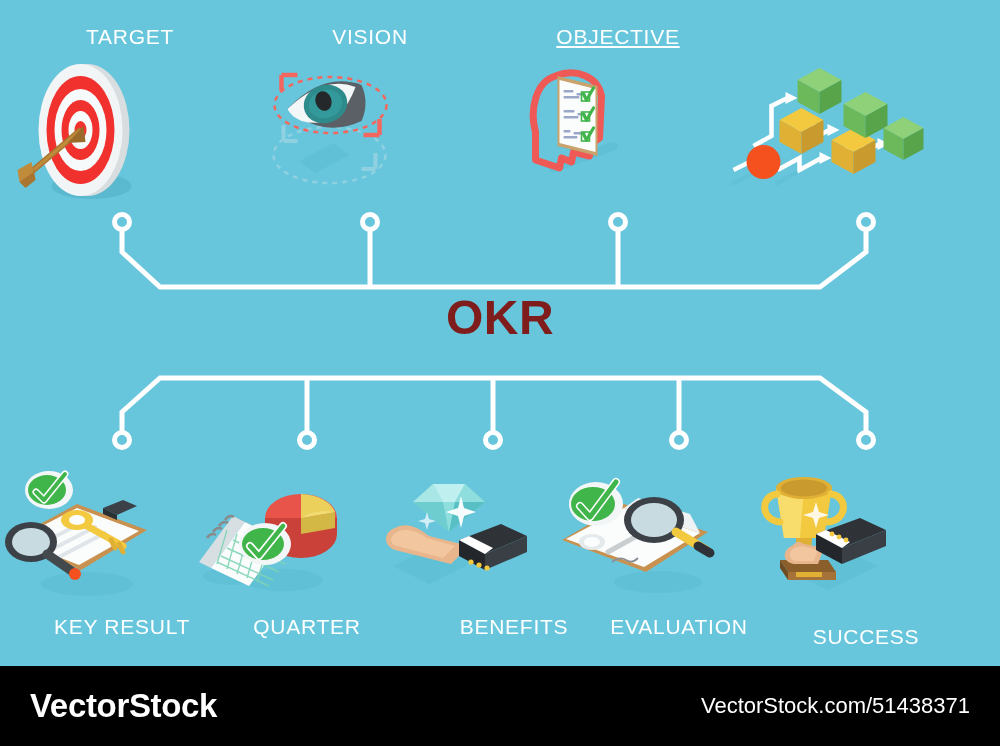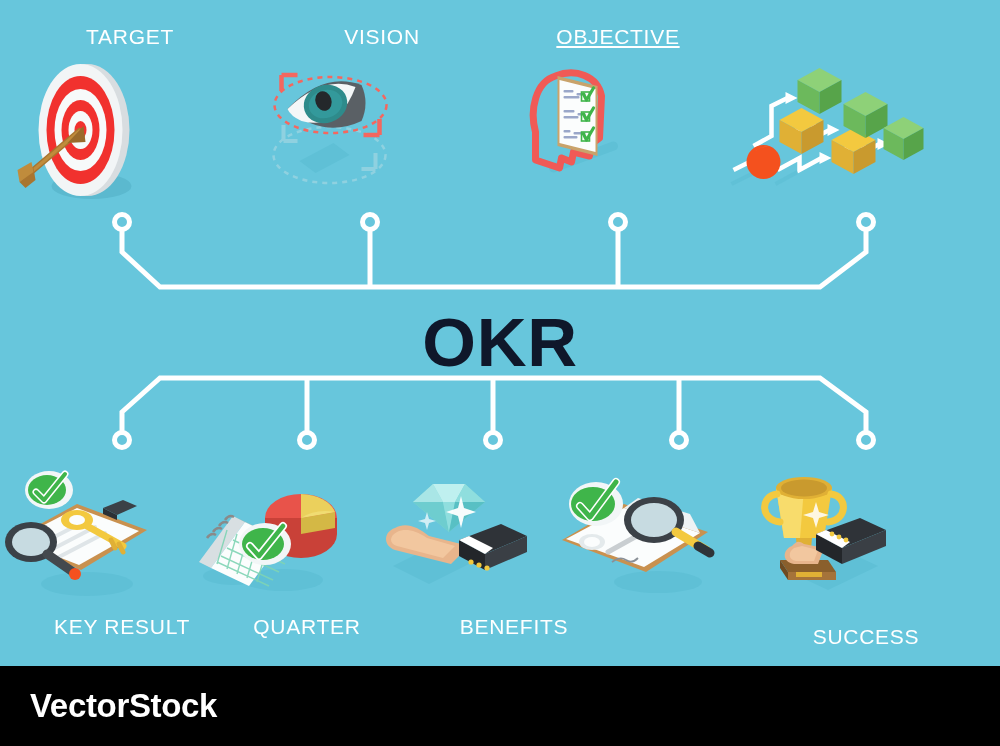--- a/index.html
+++ b/index.html
@@ -14,22 +14,22 @@
     background:#67c6dc;overflow:hidden;
   }
   .label{
     position:absolute;color:#ffffff;text-transform:uppercase;
     font-weight:400;letter-spacing:0.035em;white-space:nowrap;
     transform:translateX(-50%);text-align:center;
   }
   .label.top{font-size:21px;top:25px;}
   .label.bottom{font-size:21px;top:615px;}
   .okr{
-    position:absolute;left:500px;top:308px;transform:translateX(-50%);
-    color:#0f172a;font-size:69px;font-weight:700;letter-spacing:0.01em;
+    position:absolute;left:500px;top:294px;transform:translateX(-50%);
+    color:#7f1d1d;font-size:48px;font-weight:700;letter-spacing:0.01em;
     font-family:"Liberation Sans","DejaVu Sans",sans-serif;
     line-height:1;
   }
   .icon-slot{position:absolute;transform:translate(-50%,0);}
   svg{display:block;overflow:visible;}
   #connectors{position:absolute;left:0;top:0;width:1000px;height:666px;pointer-events:none;}
   #footer{
     position:absolute;left:0;top:666px;width:1000px;height:80px;background:#000000;
   }
   #footer .wm-left{
@@ -418,27 +418,29 @@
         <circle cx="307" cy="440" r="7.5"></circle>
         <circle cx="493" cy="440" r="7.5"></circle>
         <circle cx="679" cy="440" r="7.5"></circle>
         <circle cx="866" cy="440" r="7.5"></circle>
       </g>
     </svg>
 
     <div class="okr">OKR</div>
 
     <div class="label top" style="left:122px;margin-left:8px;">TARGET</div>
-    <div class="label top" style="left:382px;">VISION</div>
+    <div class="label top" style="left:370px;">VISION</div>
     <div class="label top" style="left:618px;text-decoration:underline;">OBJECTIVE</div>
 
     <div class="label bottom" style="left:122px;text-align:right;">KEY RESULT</div>
     <div class="label bottom" style="left:307px;">QUARTER</div>
     <div class="label bottom" style="left:514px;">BENEFITS</div>
+    <div class="label bottom" style="left:679px;">EVALUATION</div>
     <div class="label bottom" style="left:866px;margin-top:10px;">SUCCESS</div>
 
   </div>
 
   <div id="footer">
     <div class="wm-left">VectorStock</div>
+    <div class="wm-right">VectorStock.com/51438371</div>
   </div>
 
 </div>
 
 </body></html>

